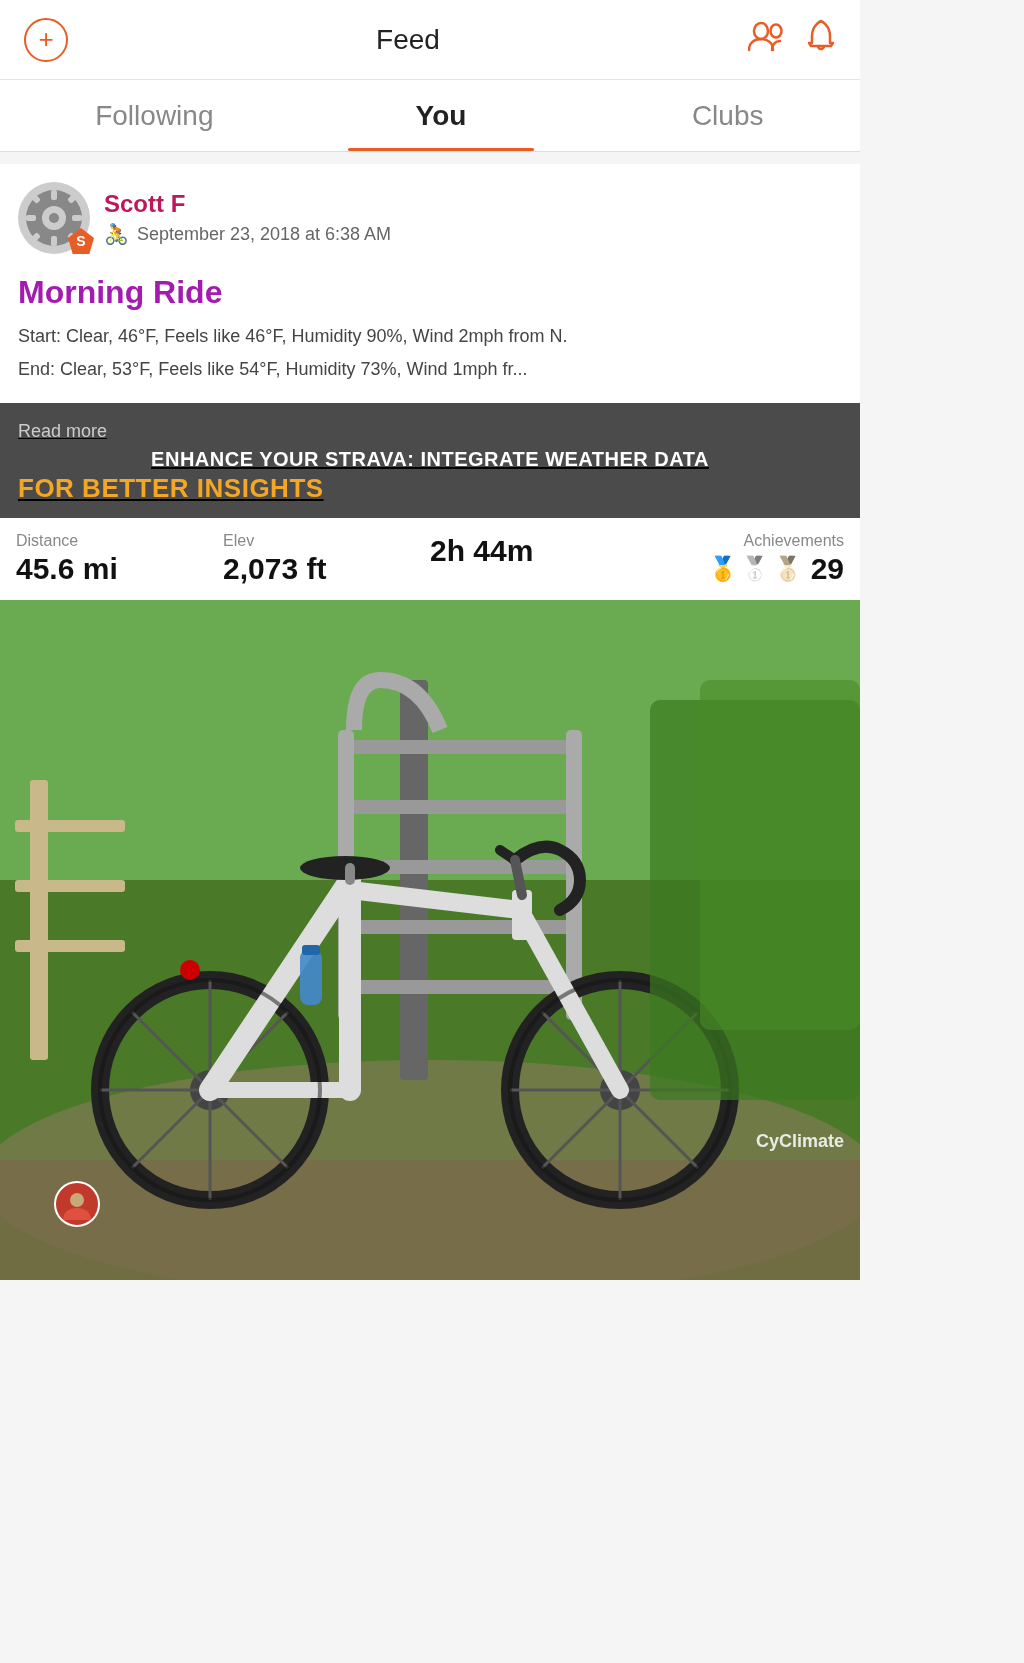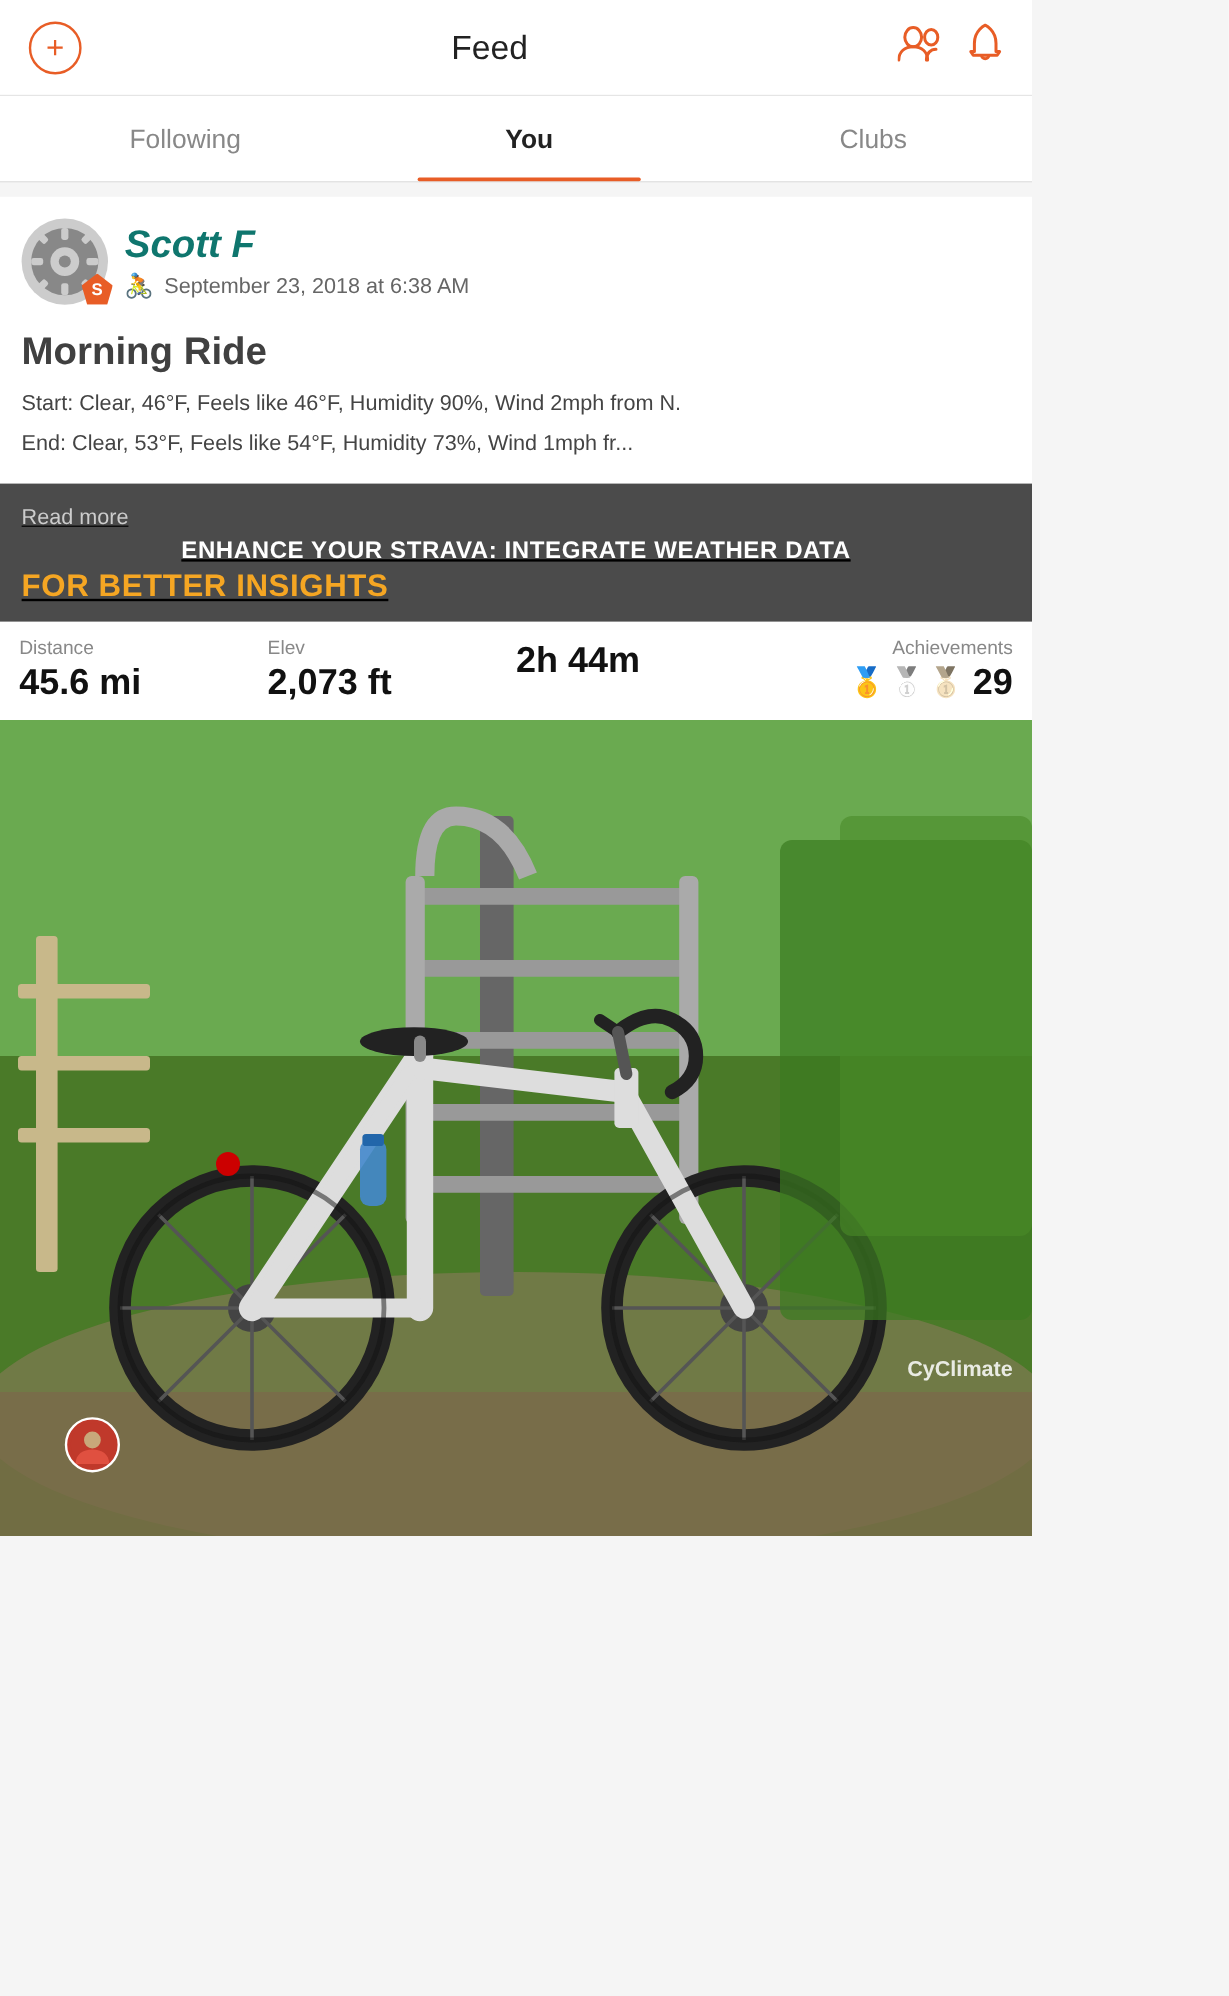--- a/index.html
+++ b/index.html
@@ -54,21 +54,21 @@
       background: #fff;
       display: flex;
       border-bottom: 1px solid #ddd;
       height: 72px;
     }
     .tab {
       flex: 1;
       display: flex;
       align-items: center;
       justify-content: center;
-      font-size: 22px;
+      font-size: 28px;
       color: #888;
       cursor: pointer;
       position: relative;
       margin-left: 22px;
     }
     .tab.active {
       color: #222;
       font-weight: 600;
     }
     .tab.active::after {
@@ -125,42 +125,41 @@
     }
     .strava-badge-inner {
       color: #fff;
       font-size: 14px;
       font-weight: 900;
     }
     .user-info {
       flex: 1;
     }
     .user-name {
-      font-size: 32px;
+      font-size: 24px;
       font-weight: 700;
-      color: #0f766e;
-      font-style: italic;
+      color: #be185d;
     }
     .activity-meta {
       display: flex;
       align-items: center;
       gap: 8px;
       margin-top: 4px;
       color: #666;
       font-size: 18px;
     }
     .bike-icon {
       font-size: 20px;
     }
 
     
     .activity-title {
       font-size: 32px;
       font-weight: 800;
-      color: #404040;
+      color: #a21caf;
       padding: 10px 18px 12px 18px;
     }
 
     
     .weather-text {
       font-size: 18px;
       color: #444;
       padding: 0 18px;
       line-height: 1.5;
     }

